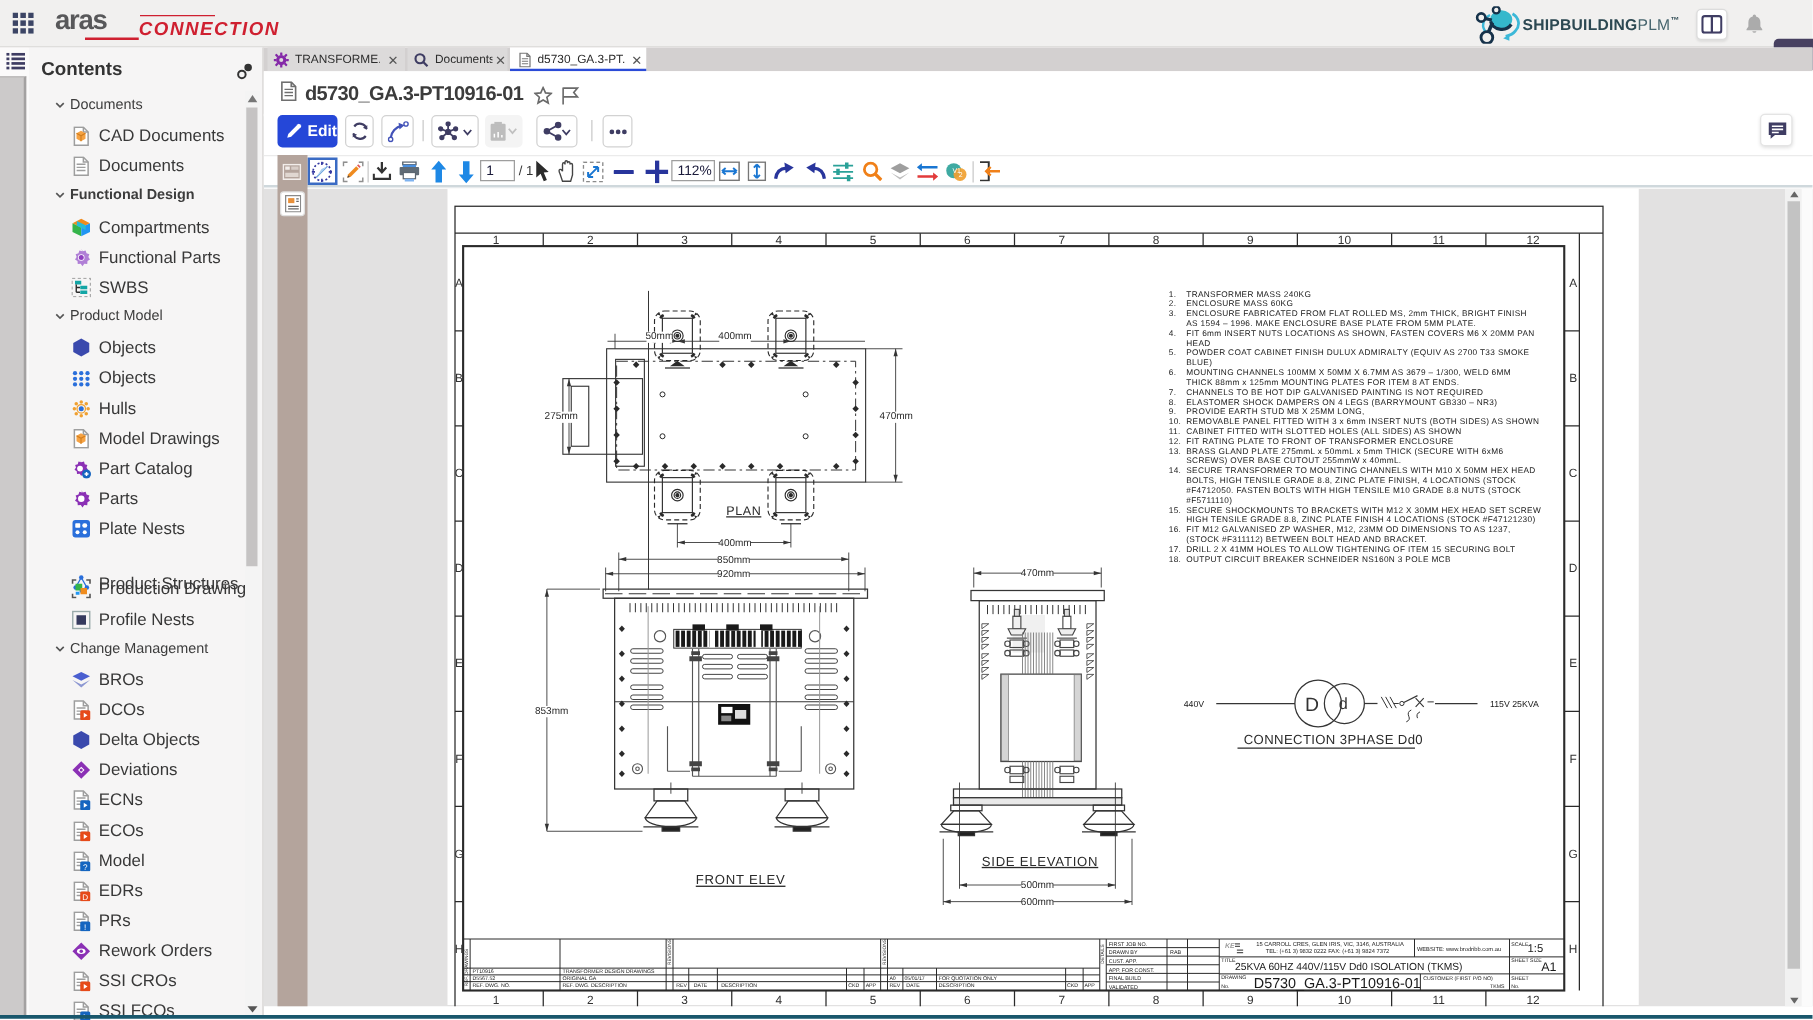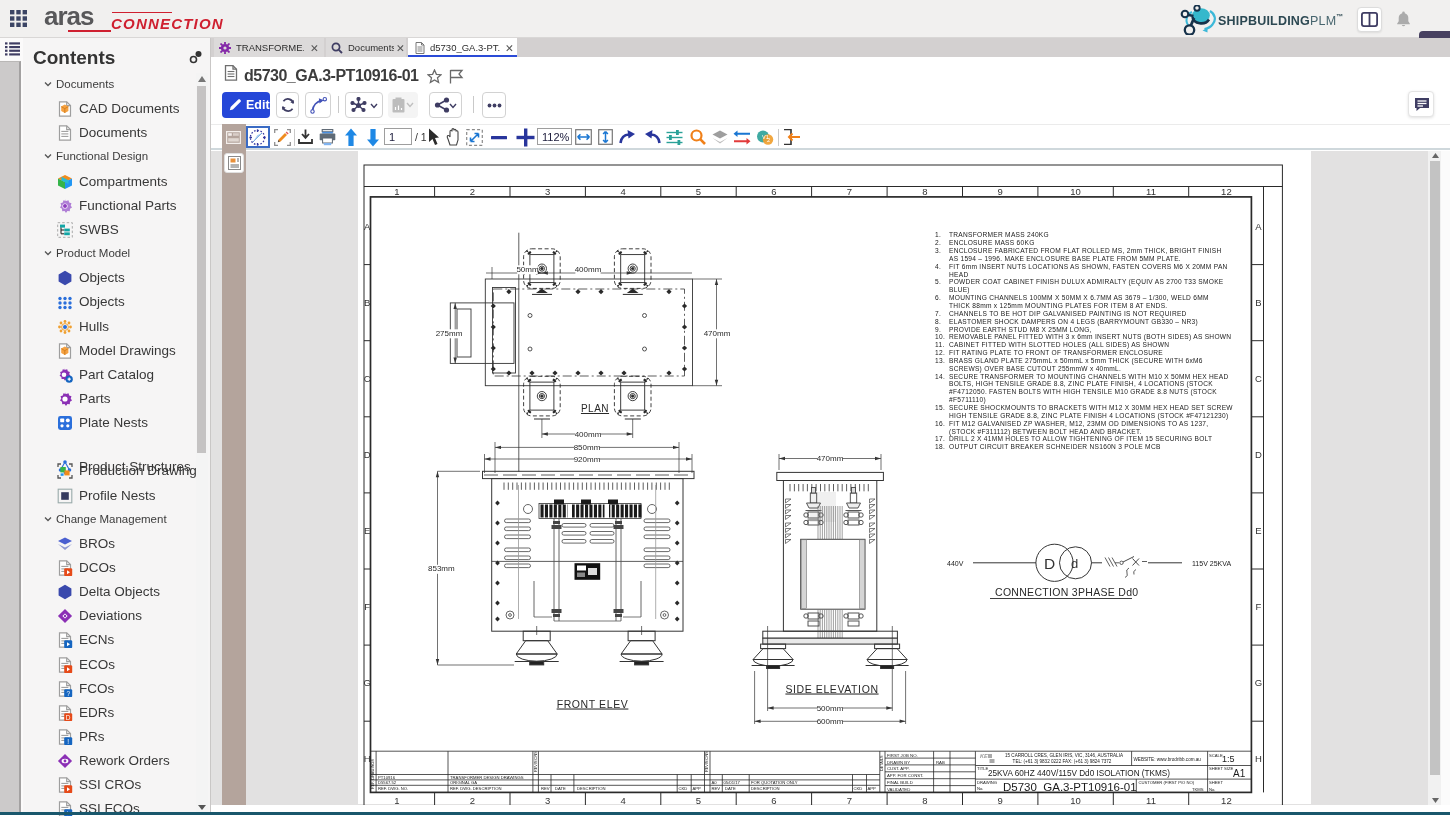--- a/index.html
+++ b/index.html
@@ -3,38 +3,38 @@
 <meta charset="utf-8">
 <style>
 * { margin:0; padding:0; box-sizing:border-box; }
 html,body { width:1450px; height:816px; overflow:hidden; font-family:"Liberation Sans", sans-serif; background:#fff; }
 #app { position:absolute; left:0; top:0; width:1450px; height:816px; }
 
 
 #header { position:absolute; left:0; top:0; width:1450px; height:38px; background:#f1f0ef; border-bottom:1px solid #d9d7d6; }
 #waffle { position:absolute; left:10px; top:10px; width:17px; height:17px; }
 #araslogo { position:absolute; left:44px; top:2px; }
-.aras-word { font-size:26px; font-weight:bold; color:#58585a; letter-spacing:-1px; line-height:28px;text-align:right; }
+.aras-word { font-size:22px; font-weight:bold; color:#58585a; letter-spacing:-1px; line-height:28px;text-align:right; }
 .aras-ul { position:absolute; left:24px; top:28px; width:43px; height:2.4px; background:#cf2030; }
 .innov { position:absolute; left:67px; top:13px; font-size:15px; font-weight:bold; font-style:italic; color:#cf2030; letter-spacing:1.2px; }
 .innov-l { position:absolute; left:68px; top:9.5px; width:60px; height:1.8px; background:#cf2030; }
 #sbplm { position:absolute; left:1180px; top:5px; height:28px; }
 #sbplm-text { position:absolute; left:38px; top:8px; font-size:12.5px; font-weight:bold; color:#2c4852; letter-spacing:0.2px; }
 #sbplm-text .plm { color:#47656e; font-weight:normal; }
 .hbtn { position:absolute; top:7px; width:25px; height:25px; background:#fff; border:1px solid #dcdcdc; border-radius:4px; box-shadow:0 1px 2px rgba(0,0,0,0.08); }
 #ia-btn { position:absolute; left:1419px; top:7px; width:43px; height:25px; background:#474060; border-radius:4px; color:#fff; font-size:11px; font-weight:bold; text-align:center; line-height:25px;margin-top:24px; }
 
 
 #rail { position:absolute; left:0; top:38px; width:23px; height:774px; background:#fbfafa; }
 #rail-gray { position:absolute; left:0px; top:23px; width:21px; height:751px; background:#cccaca; border-top:1px solid #b9b7b6; border-right:2px solid #a3a1a1; }
 #toc-icon { position:absolute; left:4.5px; top:41.5px; width:15px; height:14px; z-index:5; }
 
 
 #sidebar { position:absolute; left:23px; top:38px; width:188px; height:774px; background:#f6f5f5; border-right:1px solid #c9c7c6; }
-#sb-title { position:absolute; left:10px; top:9px; font-size:19px; font-weight:bold; color:#333; }
+#sb-title { position:absolute; left:10px; top:9px; font-size:15px; font-weight:bold; color:#333; }
 #sb-refresh { position:absolute; left:166px; top:12px; width:14px; height:14px; }
 #tree { position:absolute; left:0; top:35px; width:174px; height:739px; }
 .trow { position:absolute; left:0; width:174px; height:24px; }
 .thead { font-size:11.5px; color:#3c3c3c; }
 .thead .chev { position:absolute; left:21px; top:7px; width:8px; height:8px; }
 .thead .lbl { position:absolute; left:33px; top:5px; white-space:nowrap; }
 .titem { font-size:13.5px; color:#383838; }
 .titem .icon { position:absolute; left:34px; top:4px; width:16px; height:16px; }
 .titem .lbl { position:absolute; left:56px; top:4px; white-space:nowrap; }
 #sb-scroll { position:absolute; left:173px; top:35px; width:12px; height:739px; background:#f4f4f4; }
@@ -176,21 +176,21 @@
             <path d="M2.5 0.8 h7.2 l3.8 3.8 v10.6 h-11 z" fill="#fff" stroke="#9e9e9e" stroke-width="1.2"></path>
             <path d="M9.7 0.8 v3.8 h3.8" fill="none" stroke="#9e9e9e" stroke-width="1.2"></path>
             <g stroke="#9e9e9e" stroke-width="1.1">
               <line x1="4.3" y1="6.4" x2="11.4" y2="6.4"></line>
               <line x1="4.3" y1="8.9" x2="11.4" y2="8.9"></line>
               <line x1="4.3" y1="11.4" x2="11.4" y2="11.4"></line>
             </g>
           </svg>
           <span class="lbl">Documents</span>
         </div>
-      <div class="trow thead" style="top:72px;">
+      <div class="trow thead" style="top:72px;font-weight:bold;">
           <svg class="chev" viewBox="0 0 8 8">
             <path d="M1 2.5 L4 5.5 L7 2.5" fill="none" stroke="#555" stroke-width="1.3"></path>
           </svg>
           <span class="lbl">Functional Design</span>
         </div>
       <div class="trow titem" style="top:97px;">
           <svg class="icon" viewBox="0 0 16 16">
             <path d="M8 1 L15 4.5 L8 8 L1 4.5 Z" fill="#f08c1e"></path>
             <path d="M1 4.5 L8 8 V15 L1 11.5 Z" fill="#35b44a"></path>
             <path d="M15 4.5 L8 8 V15 L15 11.5 Z" fill="#2196f3"></path>
@@ -407,21 +407,21 @@
             <path d="M2.5 0.8 h7.2 l3.8 3.8 v10.6 h-11 z" fill="#fff" stroke="#9e9e9e" stroke-width="1.2"></path>
             <path d="M9.7 0.8 v3.8 h3.8" fill="none" stroke="#9e9e9e" stroke-width="1.2"></path>
             <g stroke="#9e9e9e" stroke-width="1.1">
               <line x1="4.3" y1="6.4" x2="11.4" y2="6.4"></line>
               <line x1="4.3" y1="8.9" x2="11.4" y2="8.9"></line>
               <line x1="4.3" y1="11.4" x2="11.4" y2="11.4"></line>
             </g>
             <rect x="7.2" y="8.2" width="8" height="8" rx="1.2" fill="#1565c0"></rect>
             <text x="11.2" y="14.8" font-size="6.5" fill="#fff" text-anchor="middle" font-family="Liberation Sans">?</text>
           </svg>
-          <span class="lbl">FCOs</span>
+          <span class="lbl">Model</span>
         </div>
       <div class="trow titem" style="top:628px;">
           <svg class="icon" viewBox="0 0 16 16">
             <path d="M2.5 0.8 h7.2 l3.8 3.8 v10.6 h-11 z" fill="#fff" stroke="#9e9e9e" stroke-width="1.2"></path>
             <path d="M9.7 0.8 v3.8 h3.8" fill="none" stroke="#9e9e9e" stroke-width="1.2"></path>
             <g stroke="#9e9e9e" stroke-width="1.1">
               <line x1="4.3" y1="6.4" x2="11.4" y2="6.4"></line>
               <line x1="4.3" y1="8.9" x2="11.4" y2="8.9"></line>
               <line x1="4.3" y1="11.4" x2="11.4" y2="11.4"></line>
             </g>

